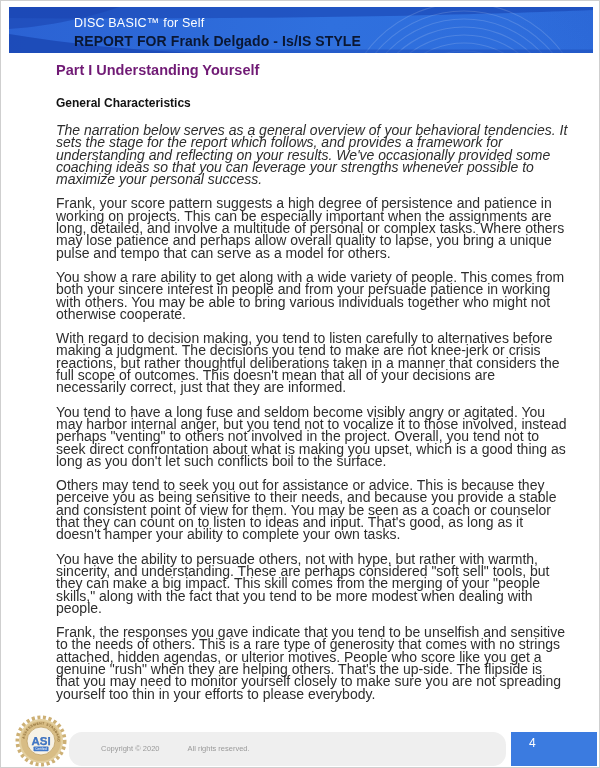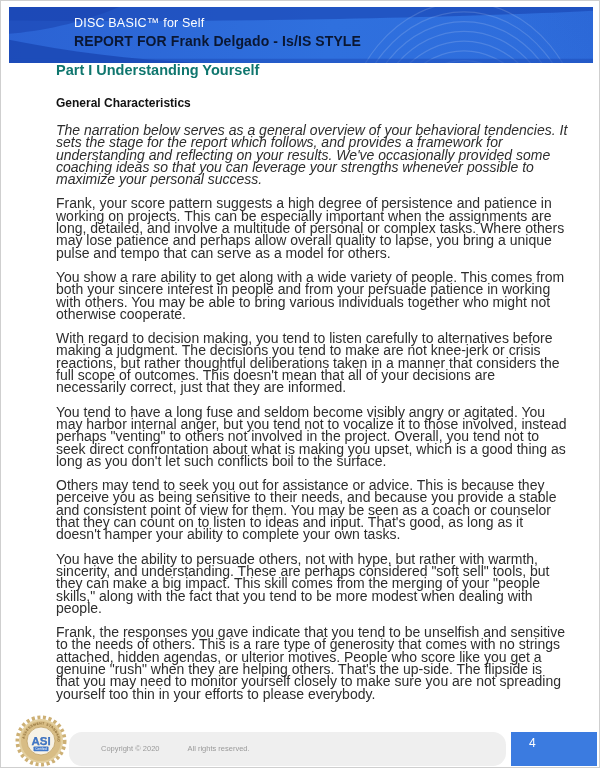--- a/index.html
+++ b/index.html
@@ -1,30 +1,30 @@
 <!DOCTYPE html>
 <html><head>
 <meta charset="utf-8">
 <style>
   html,body{margin:0;padding:0;background:#ffffff;}
   body{width:600px;height:768px;font-family:"Liberation Sans",sans-serif;position:relative;overflow:hidden;}
   .page{position:absolute;left:0;top:0;width:600px;height:768px;box-sizing:border-box;
         border:1px solid #cfcfcf;background:#ffffff;overflow:hidden;}
 
   
-  .banner{position:absolute;left:8px;top:6px;width:584px;height:56px;overflow:hidden;
+  .banner{position:absolute;left:8px;top:6px;width:584px;height:46px;overflow:hidden;
           background:linear-gradient(100deg,#2b62d3 0%,#2f70de 55%,#2e6cdb 100%);}
   .banner svg.deco{position:absolute;left:0;top:0;width:100%;height:100%;display:block;}
   .banner-text{position:absolute;left:65px;top:10px;line-height:1;}
   .banner-title{color:#ffffff;font-size:12.5px;letter-spacing:.2px;font-weight:500;}
   .banner-subtitle{color:#0a1733;font-size:14px;font-weight:bold;margin-top:4px;letter-spacing:.1px;}
 
   
   .main{position:absolute;left:55px;top:61px;width:512px;}
-  .section-title{font-size:14.5px;font-weight:bold;color:#0f766e;margin:0 0 18px 0;}
+  .section-title{font-size:14.5px;font-weight:bold;color:#701a75;margin:0 0 18px 0;}
   .subsection-title{font-size:12px;font-weight:bold;color:#121212;margin:0 0 14px 0;}
   .bodytext p{font-size:14px;line-height:12.3px;color:#2d2d2d;margin:0 0 12px 0;text-align:left;}
   .bodytext p.intro{font-style:italic;}
 
   
   .seal{position:absolute;left:14px;top:714px;width:52px;height:52px;}
   .footer-bar{position:absolute;left:68px;top:731px;width:437px;height:34px;background:#efefef;
               display:flex;flex-direction:column;justify-content:center;gap:2px;
               padding-left:32px;box-sizing:border-box;border-radius:13px;}
   .footer-line{font-size:7.5px;color:#9a9a9a;line-height:1.3;}

